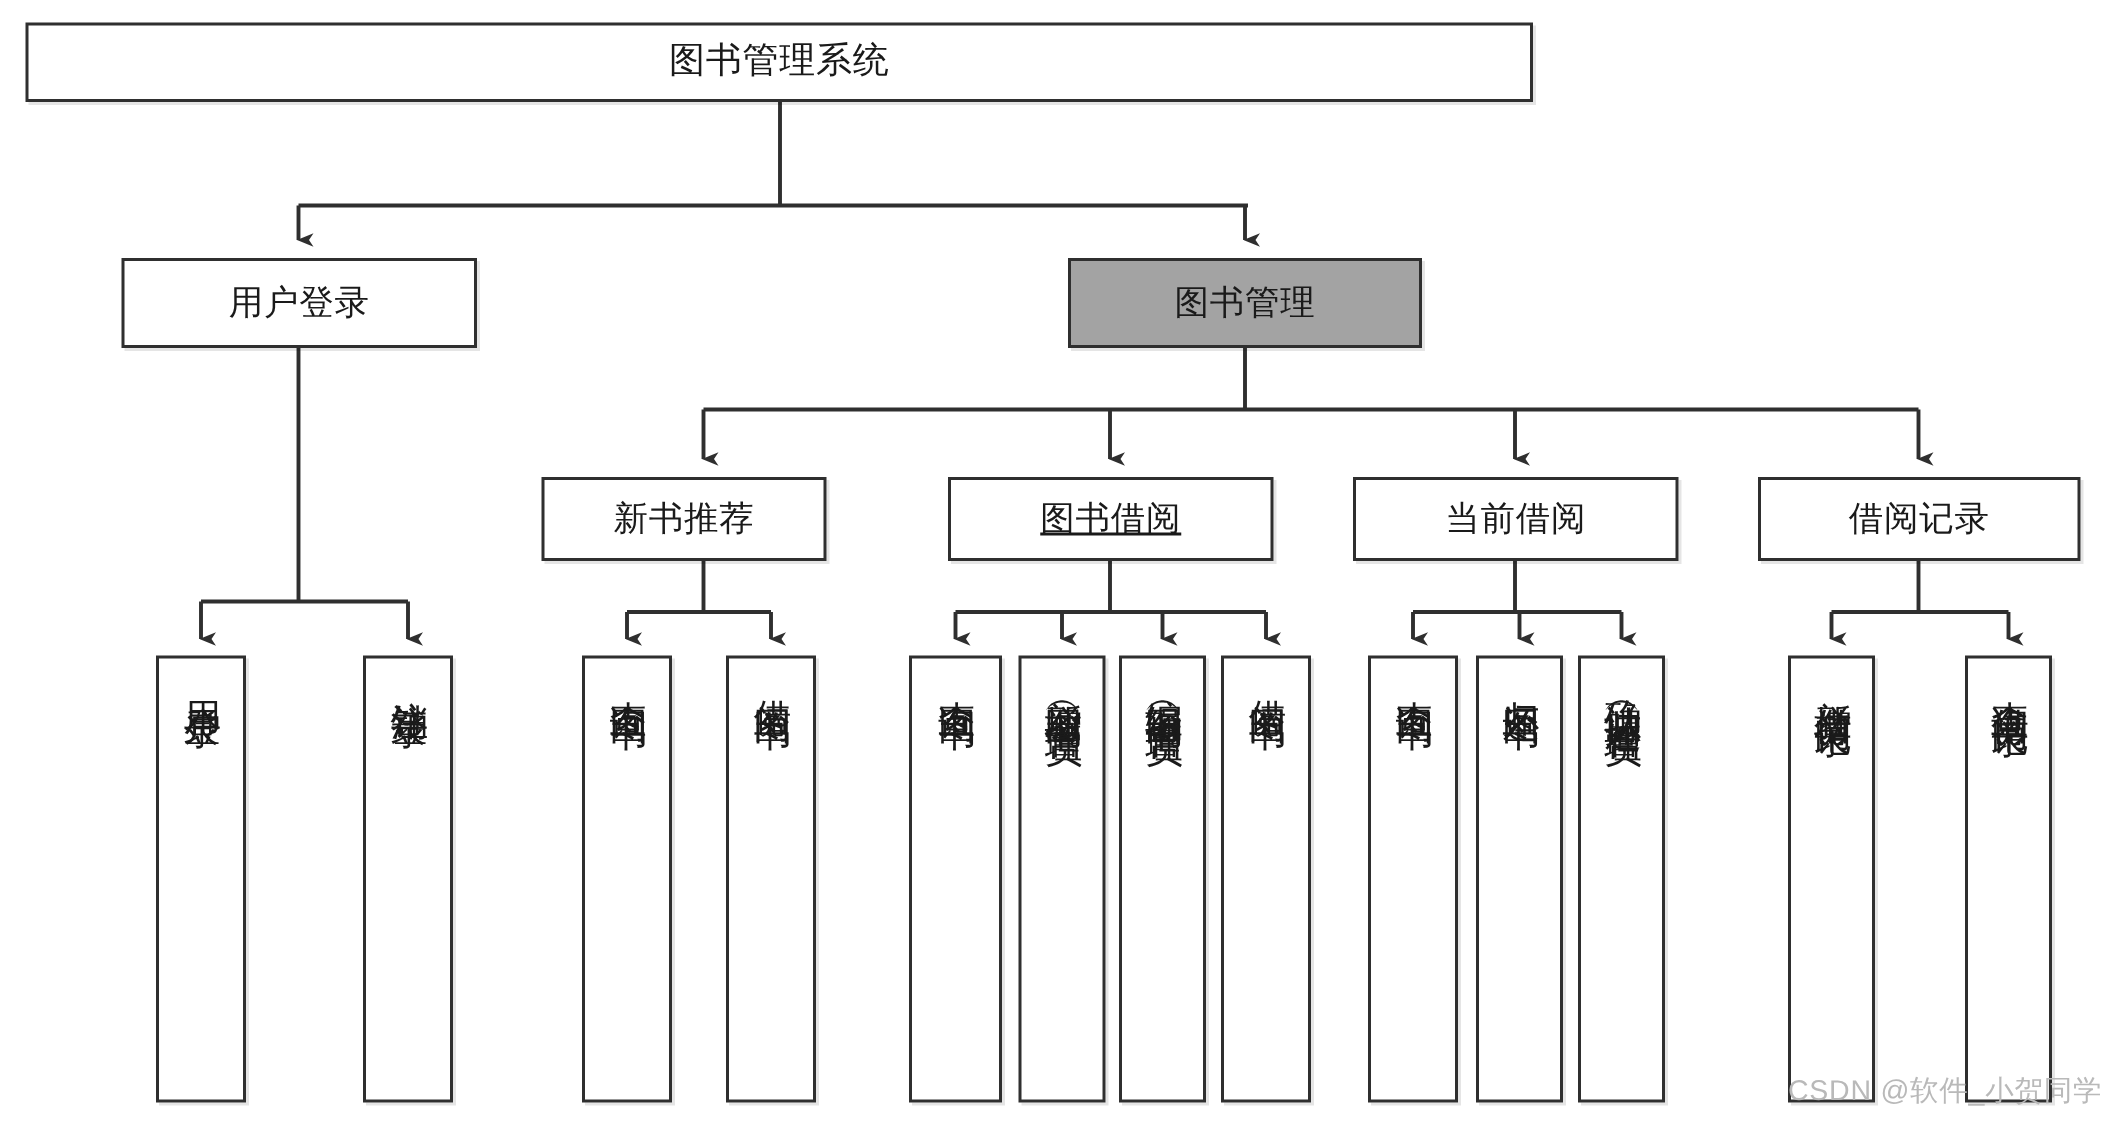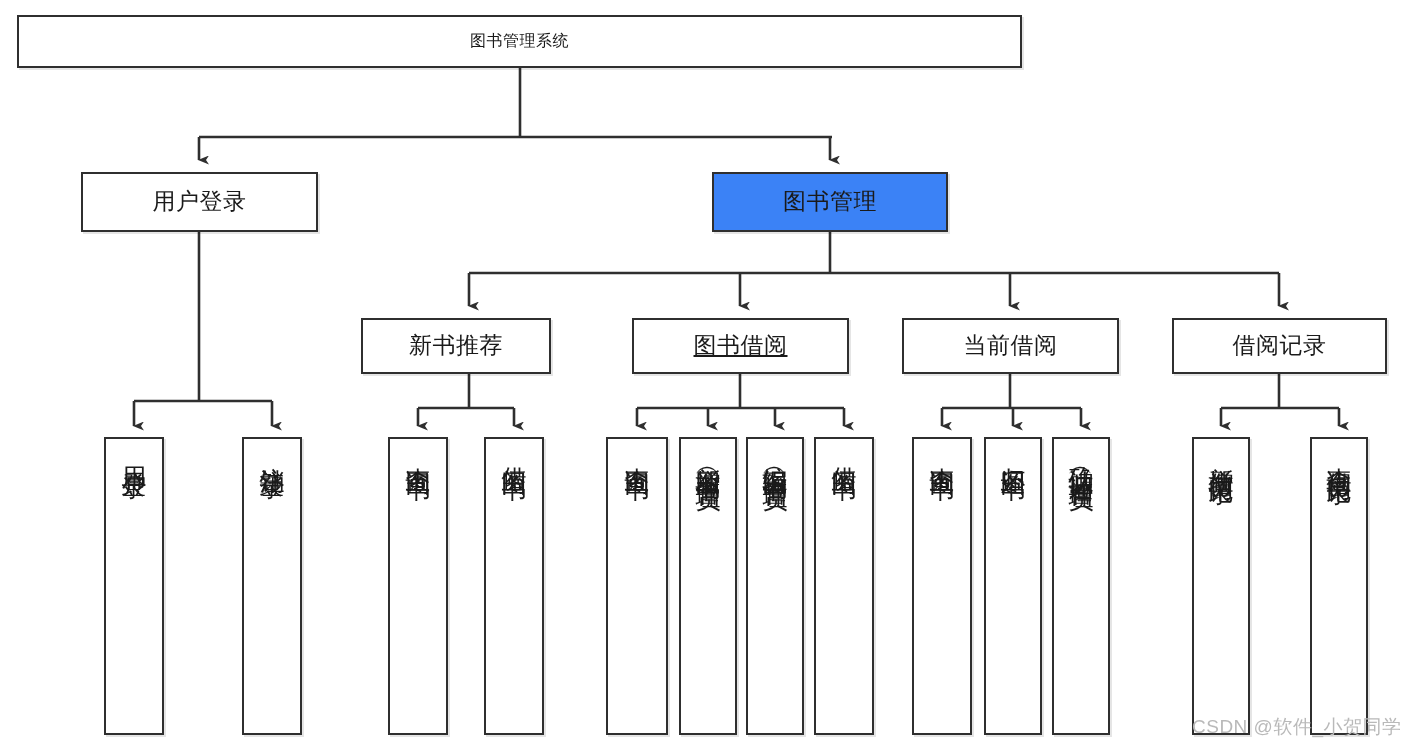--- a/index.html
+++ b/index.html
@@ -41,21 +41,21 @@
     text-align: center;
     line-height: 1.18;
   }
   
   .node.horiz .label {
     font-size: 23px;
     letter-spacing: 0.5px;
     white-space: nowrap;
   }
   .node.root .label {
-    font-size: 16px;
+    font-size: 24px;
   }
   
   .node.vert {
     padding: 8px 0 8px 0;
     align-items: flex-start;
     justify-content: center;
   }
   .node.vert .label {
     writing-mode: vertical-rl;
     text-orientation: upright;
@@ -127,21 +127,21 @@
     </g>
   </svg>
 
   <div class="node horiz root" style="left: 17px; top: 15px; width: 1005px; height: 53px; border-color: rgb(47, 47, 47); background: rgb(255, 255, 255); color: rgb(26, 26, 26);">
     <span class="label">图书管理系统</span>
   </div>
 
   <div class="node horiz" style="left: 81px; top: 172px; width: 237px; height: 60px; border-color: rgb(47, 47, 47); background: rgb(255, 255, 255); color: rgb(26, 26, 26);">
     <span class="label">用户登录</span>
   </div>
-  <div class="node horiz" style="left: 712px; top: 172px; width: 236px; height: 60px; border-color: rgb(47, 47, 47); background: #3b82f6; color: rgb(26, 26, 26);">
+  <div class="node horiz" style="left: 712px; top: 172px; width: 236px; height: 60px; border-color: rgb(47, 47, 47); background: #a3a3a3; color: rgb(26, 26, 26);">
     <span class="label">图书管理</span>
   </div>
 
   <div class="node horiz" style="left: 361px; top: 318px; width: 190px; height: 56px; border-color: rgb(47, 47, 47); background: rgb(255, 255, 255); color: rgb(26, 26, 26);">
     <span class="label">新书推荐</span>
   </div>
   <div class="node horiz" style="left: 632px; top: 318px; width: 217px; height: 56px; border-color: rgb(47, 47, 47); background: rgb(255, 255, 255); color: rgb(26, 26, 26); text-decoration: underline;">
     <span class="label">图书借阅</span>
   </div>
   <div class="node horiz" style="left: 1172px; top: 318px; width: 215px; height: 56px; border-color: rgb(47, 47, 47); background: rgb(255, 255, 255); color: rgb(26, 26, 26);">

